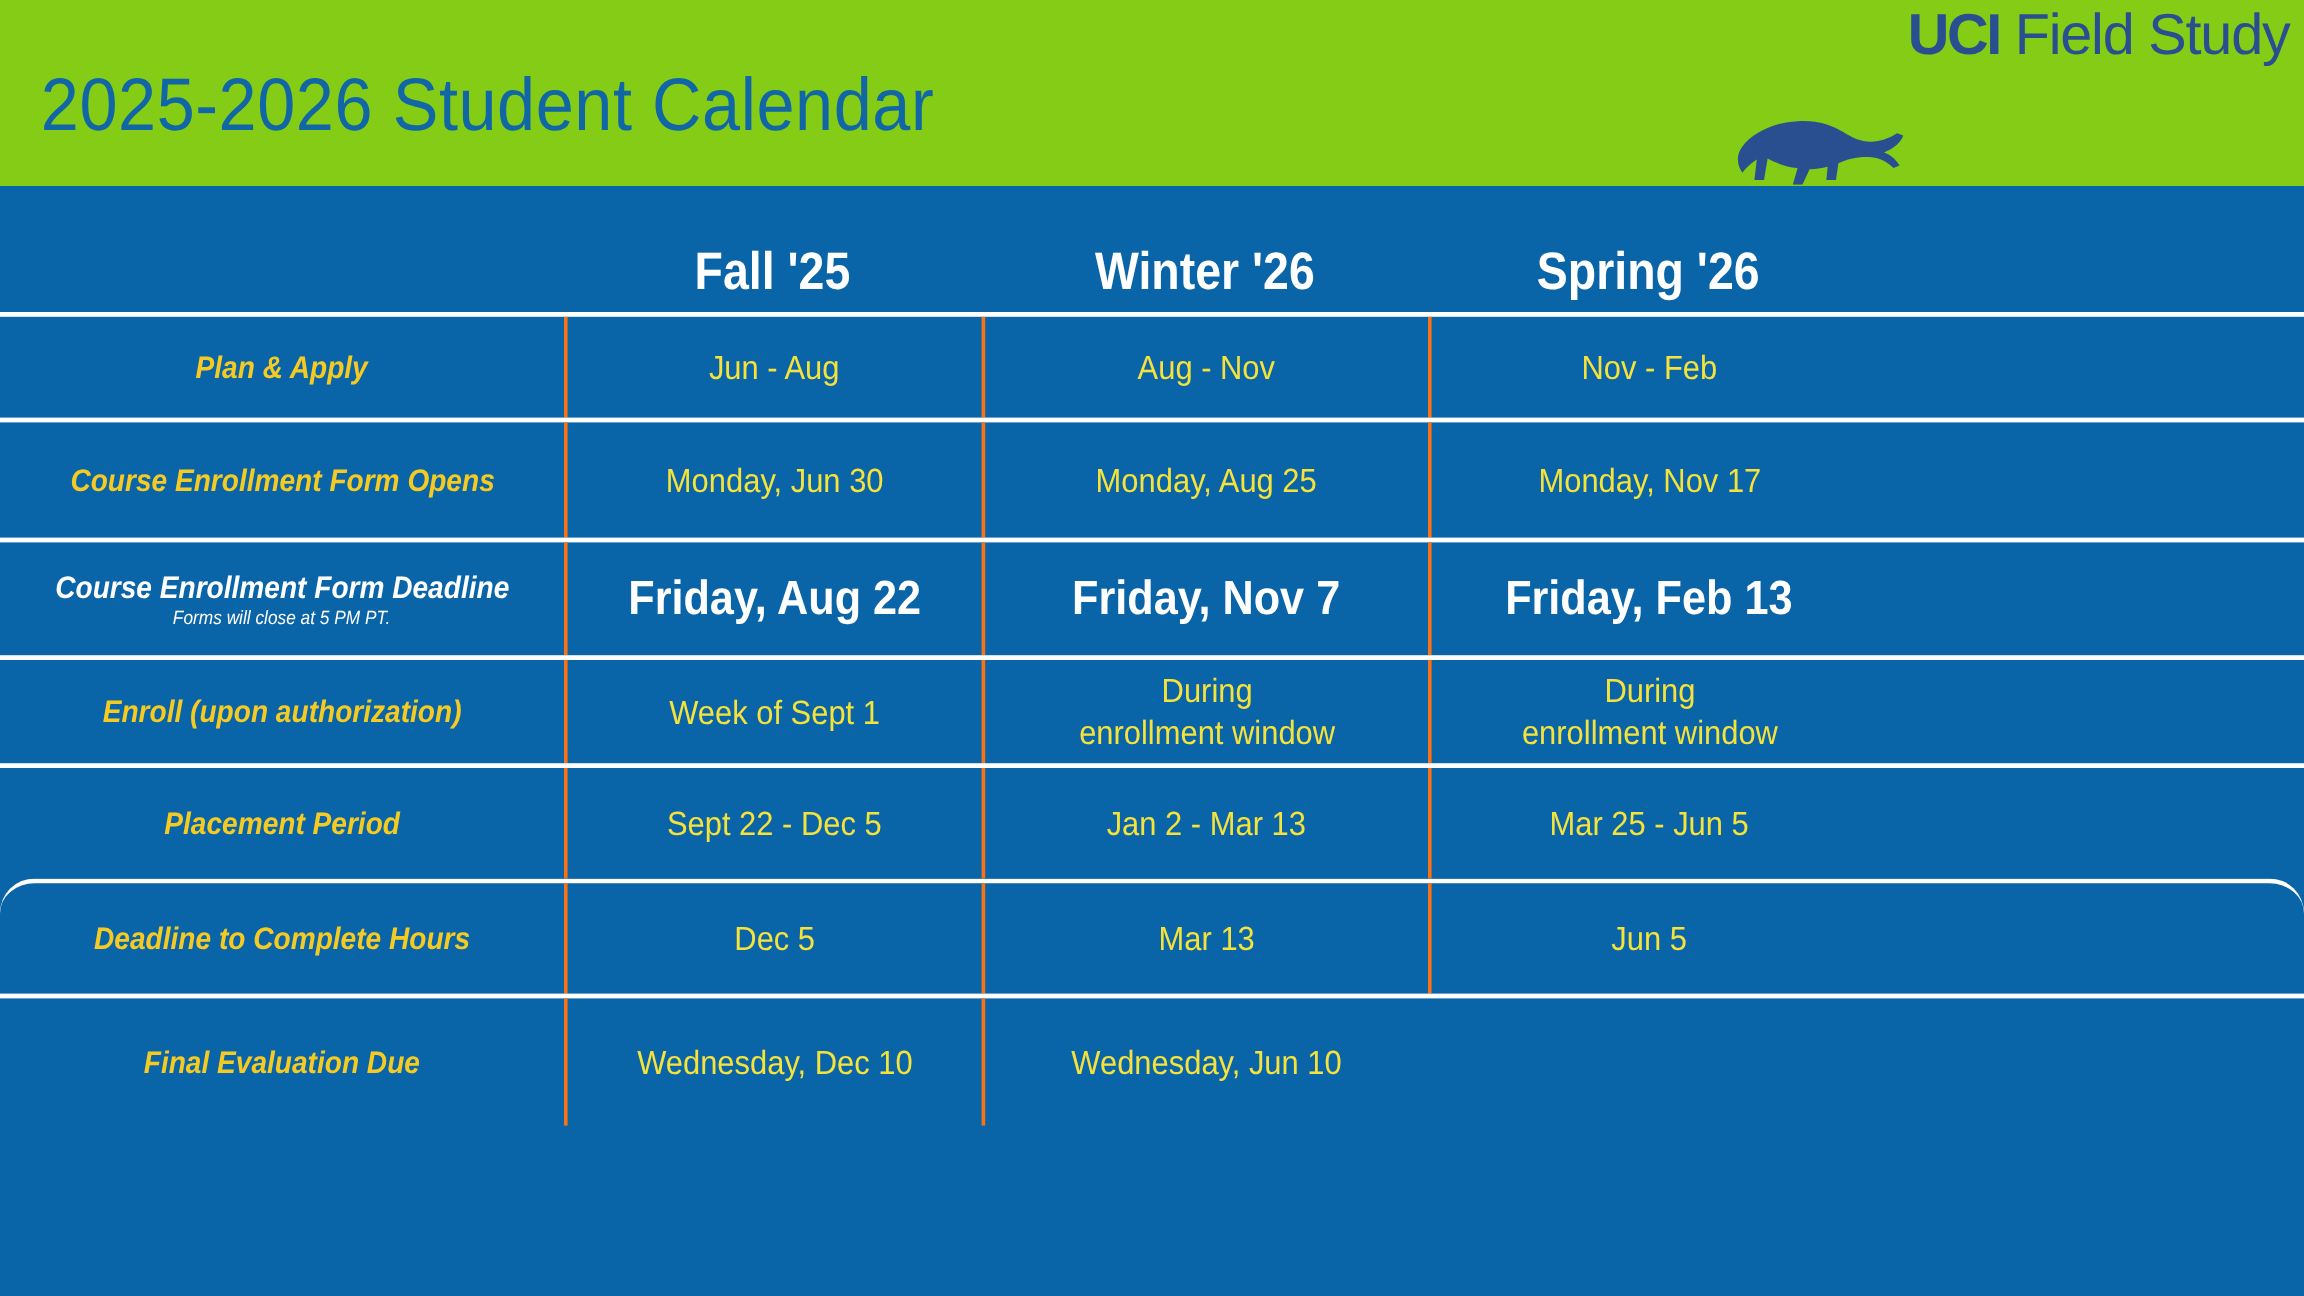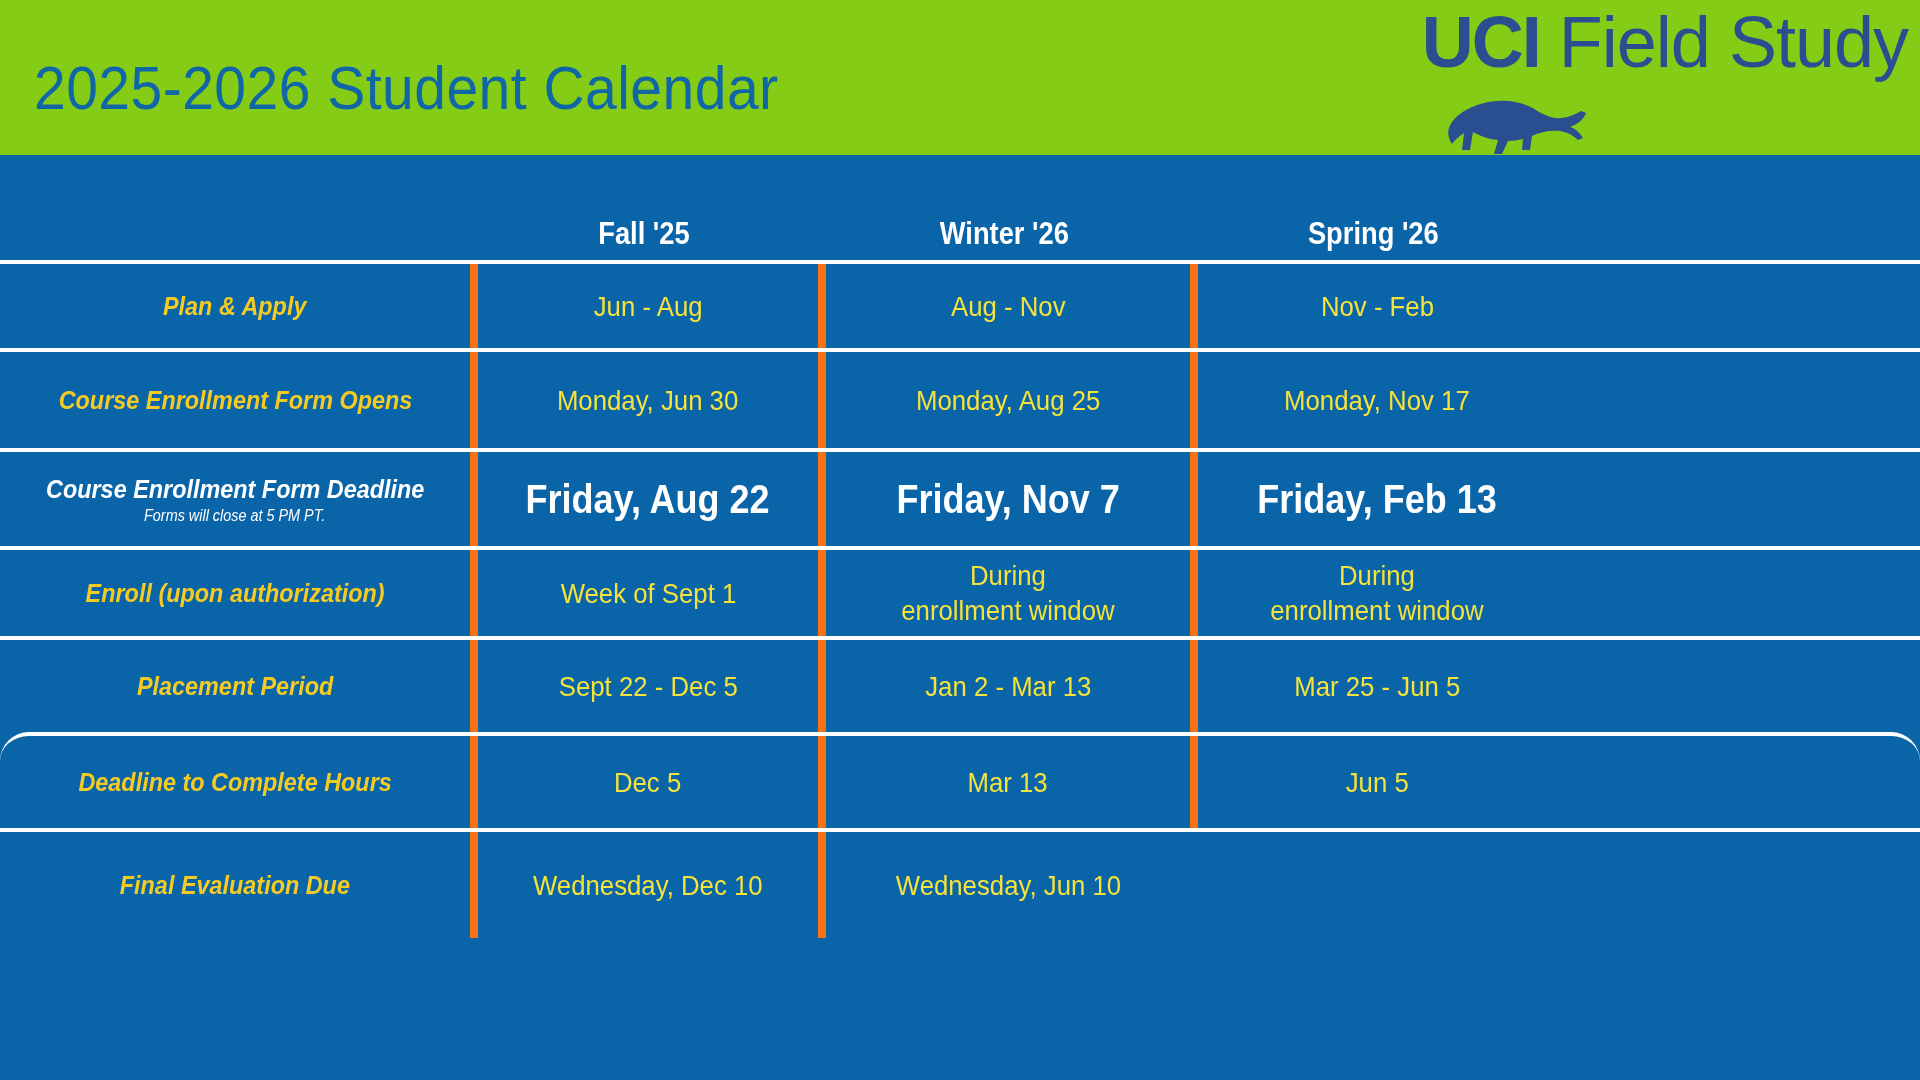--- a/index.html
+++ b/index.html
@@ -24,21 +24,21 @@
     transform:scaleX(0.92);
     transform-origin:left center;
     white-space:nowrap;
   }
   .brand{
     position:absolute; right:8px; top:4px;
     width:600px; height:150px;
   }
   .brand-wordmark{
     position:absolute; right:4px; top:2px;
-    font-size:72px; line-height:1;
+    font-size:48px; line-height:1;
     color:#2a4f91;
     white-space:nowrap;
     letter-spacing:-1px;
   }
   .brand-wordmark .uci{ font-weight:bold; letter-spacing:-2px; }
   .brand-wordmark .fs{ font-weight:400; }
   .anteater{
     position:absolute; left:128px; top:88px;
     width:150px; height:62px;
   }
@@ -48,21 +48,21 @@
     position:absolute; left:0; top:155px; width:1920px; height:925px;
     background:#0a64a8;
   }
   .cal-head{
     position:relative; height:105px;
   }
   .cal-head .hcell{
     position:absolute; top:0; height:105px;
     display:flex; align-items:flex-end; justify-content:center;
     padding-bottom:8px;
-    color:#ffffff; font-weight:bold; font-size:31px;
+    color:#ffffff; font-weight:bold; font-size:44px;
     transform-origin:center bottom;
   }
   .cal-head .hlabel{ transform:scaleX(0.88); white-space:nowrap; }
 
   .hcell.c1{ left:470px; width:348px; }
   .hcell.c2{ left:818px; width:372px; }
   .hcell.c3{ left:1190px; width:366px; }
 
   .rows{ position:relative; }
   .row{
@@ -70,21 +70,21 @@
     display:grid;
     grid-template-columns:470px 348px 372px 366px 364px;
     border-top:4px solid #ffffff;
     min-height:100px;
   }
   .row .cell{
     display:flex; flex-direction:column;
     align-items:center; justify-content:center;
     text-align:center;
     padding:6px 10px;
-    border-left:8px solid #f97316;
+    border-left:3px solid #f97316;
   }
   .row .cell.label{
     border-left:none;
     align-items:center;
     justify-content:center;
   }
   .row .cell.spacer{ border-left:none; }
 
   .lbl{
     font-weight:bold; font-style:italic;

